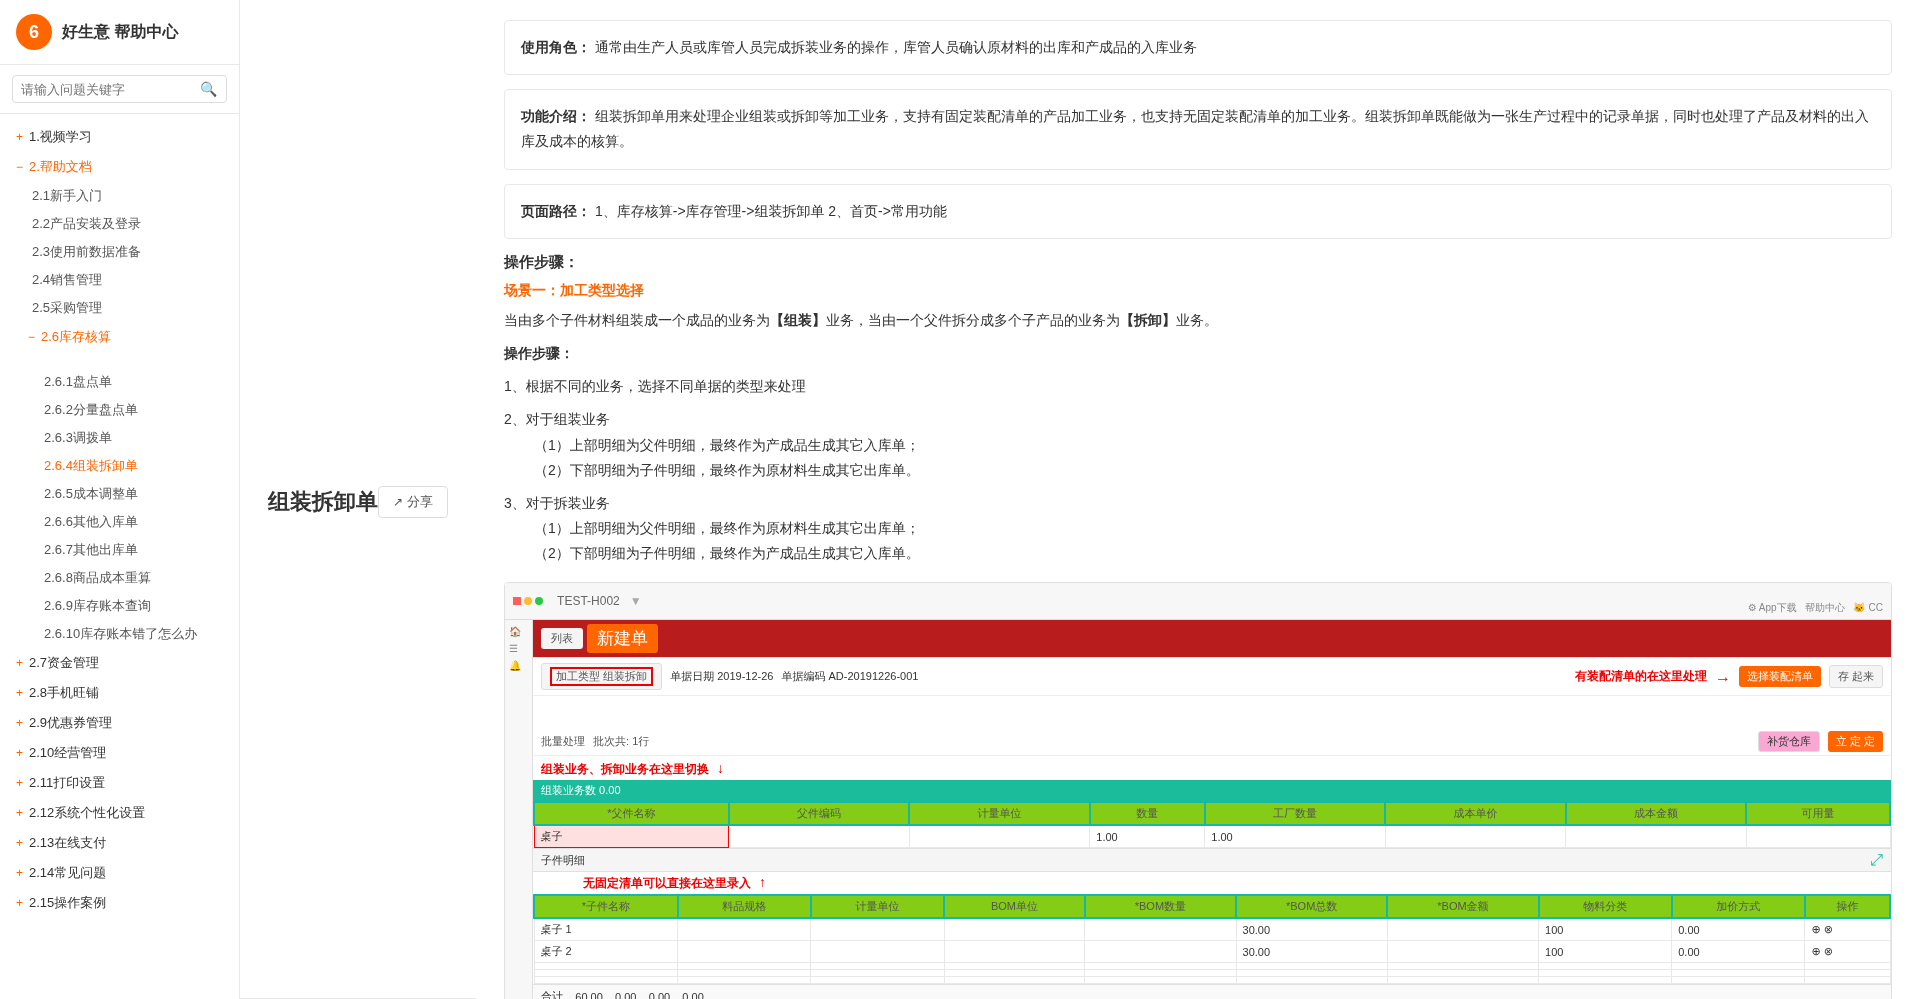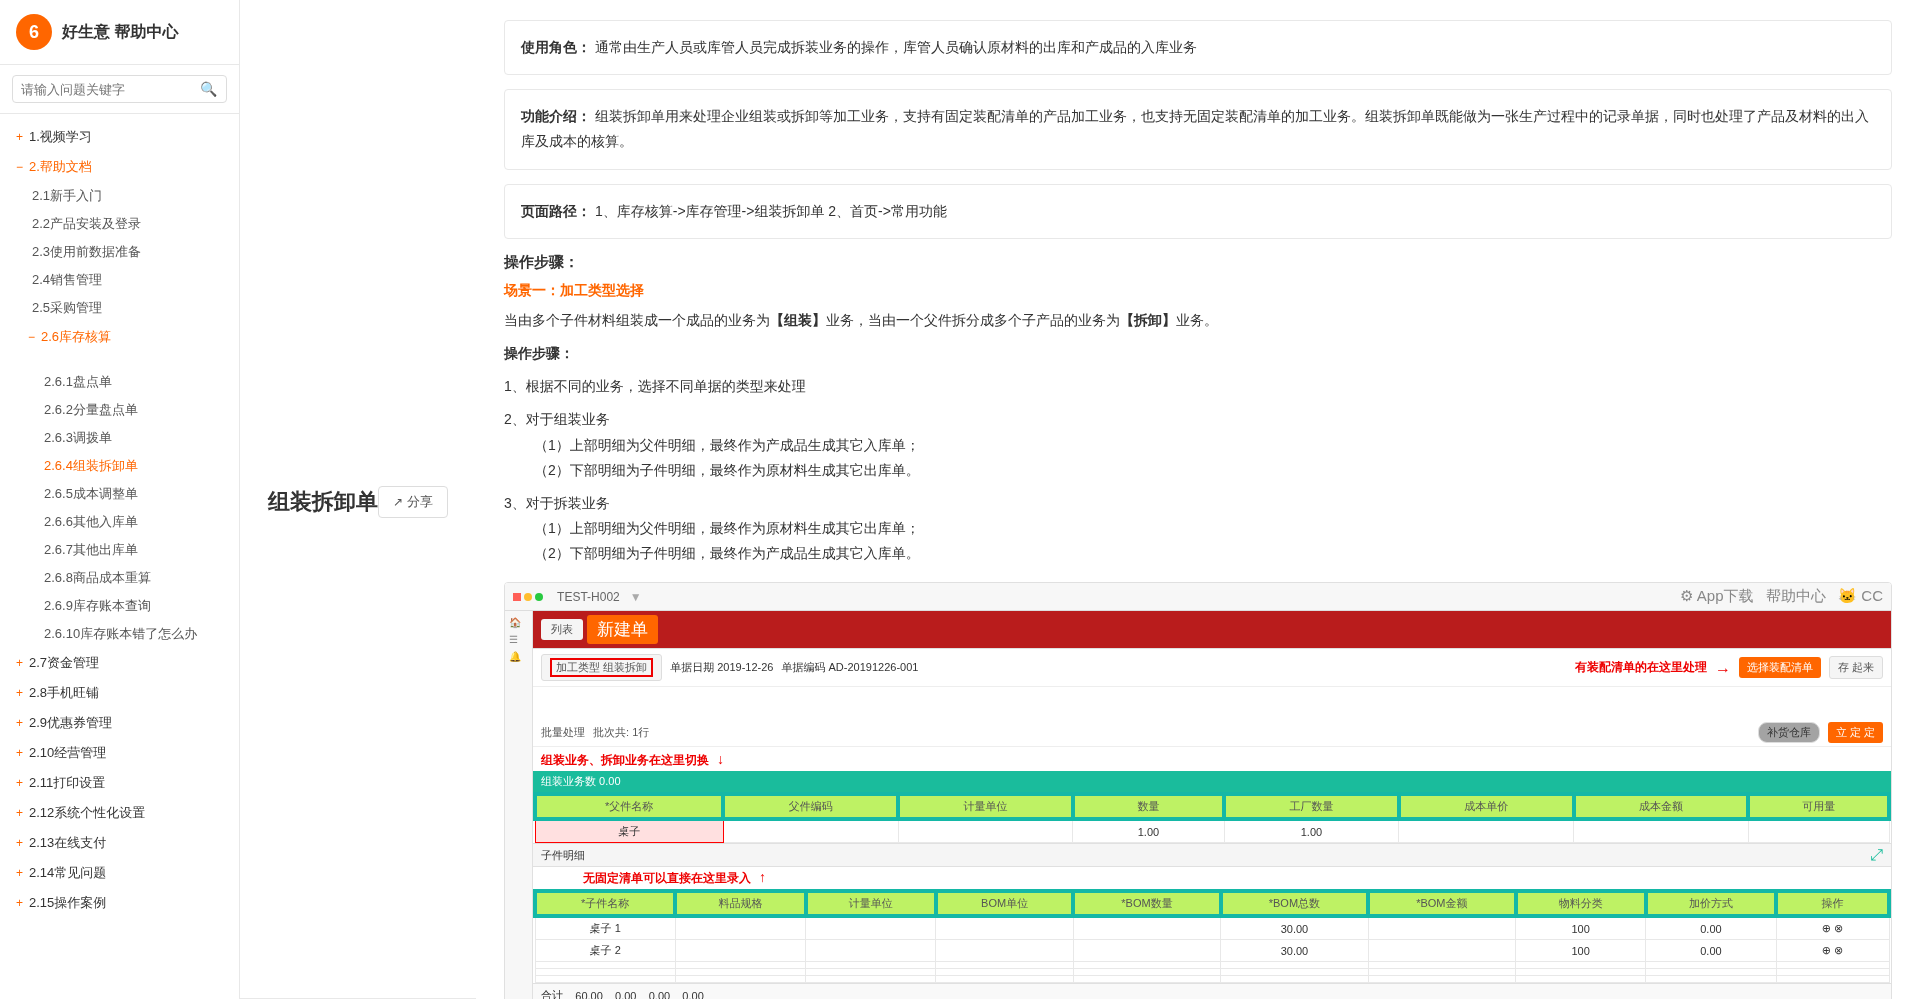--- a/index.html
+++ b/index.html
@@ -221,31 +221,30 @@
       display: inline-block;
       padding: 1px 4px;
     }
 
     .mock-table {
       width: 100%;
       border-collapse: collapse;
       font-size: 11px;
     }
     .mock-table th {
-      background: #bef264;
-      border: 4px solid #14b8a6;
+      background: #84cc16;
+      border: 2px solid #14b8a6;
       padding: 3px 4px;
       text-align: center;
       color: #555;
       font-weight: normal;
     }
     .mock-table td {
       border: 1px solid #e8e8e8;
-      padding: 3px 13px;
-      text-align: center;
+      padding: 3px 6px;
       color: #333;
     }
 
     .red-highlight-cell {
       background: #ffe0e0;
       border: 1px solid #f00 !important;
     }
   </style>
 </head>
 <body>
@@ -402,21 +401,21 @@
       <div class="screenshot-inner">
 
         <div class="mock-browser">
           <span style="display:flex;gap:3px;">
             <span style="width:8px;height:8px;background:#ff5f57;border-radius:50;display:inline-block;"></span>
             <span style="width:8px;height:8px;background:#ffbd2e;border-radius:50%;display:inline-block;"></span>
             <span style="width:8px;height:8px;background:#28c940;border-radius:50%;display:inline-block;"></span>
           </span>
           <span style="margin-left:8px;">TEST-H002</span>
           <span style="margin-left:4px; color:#aaa;">▼</span>
-          <span style="margin-left:auto; color:#888; font-size:15px;">⚙ App下载 &nbsp; 帮助中心 &nbsp; 🐱 CC</span>
+          <span style="margin-left:auto; color:#888; font-size:10px;margin-top:14px;">⚙ App下载 &nbsp; 帮助中心 &nbsp; 🐱 CC</span>
         </div>
 
         <div class="mock-app">
 
           <div style="display:flex; height:100%;">
             <div style="width:28px; background:#f7f7f7; border-right:1px solid #e0e0e0; padding:6px 4px; display:flex; flex-direction:column; gap:6px; font-size:10px; color:#888;">
               <span>🏠</span>
               <span>☰</span>
               <span>🔔</span>
             </div>
@@ -438,21 +437,21 @@
                 <span class="red-annotation">有装配清单的在这里处理</span>
                 <span style="color:#e00; font-size:16px;">→</span>
                 <span class="mock-btn-orange">选择装配清单</span>
                 <span class="mock-btn-gray">存 起来</span>
               </div>
 
               <div style="display:flex; align-items:center; background:#fff; padding:3px 8px; border-bottom:1px solid #eee; gap:8px;margin-top:32px;">
                 <span style="font-size:11px; color:#555;">批量处理</span>
                 <span style="font-size:11px; color:#555;">批次共: 1行</span>
                 <span style="flex:1;"></span>
-                <span style="font-size:11px; border:1px solid #ddd; padding:2px 8px; border-radius:9px; background:#a3a3a3;">补货仓库</span>
+                <span style="font-size:11px; border:1px solid #ddd; padding:2px 8px; border-radius:3px; background:#f9a8d4;">补货仓库</span>
                 <span class="mock-btn-orange">立 定 定</span>
               </div>
 
               <div style="position:relative; padding:4px 8px 2px;">
                 <span class="red-annotation">组装业务、拆卸业务在这里切换</span>
                 <span style="color:#e00; font-size:14px; margin-left:4px;">↓</span>
               </div>
 
               <div style="background:#1abc9c; color:#fff; padding:3px 8px; font-size:11px; display:flex; align-items:center; gap:8px;">
                 <span>组装业务数 0.00</span>

